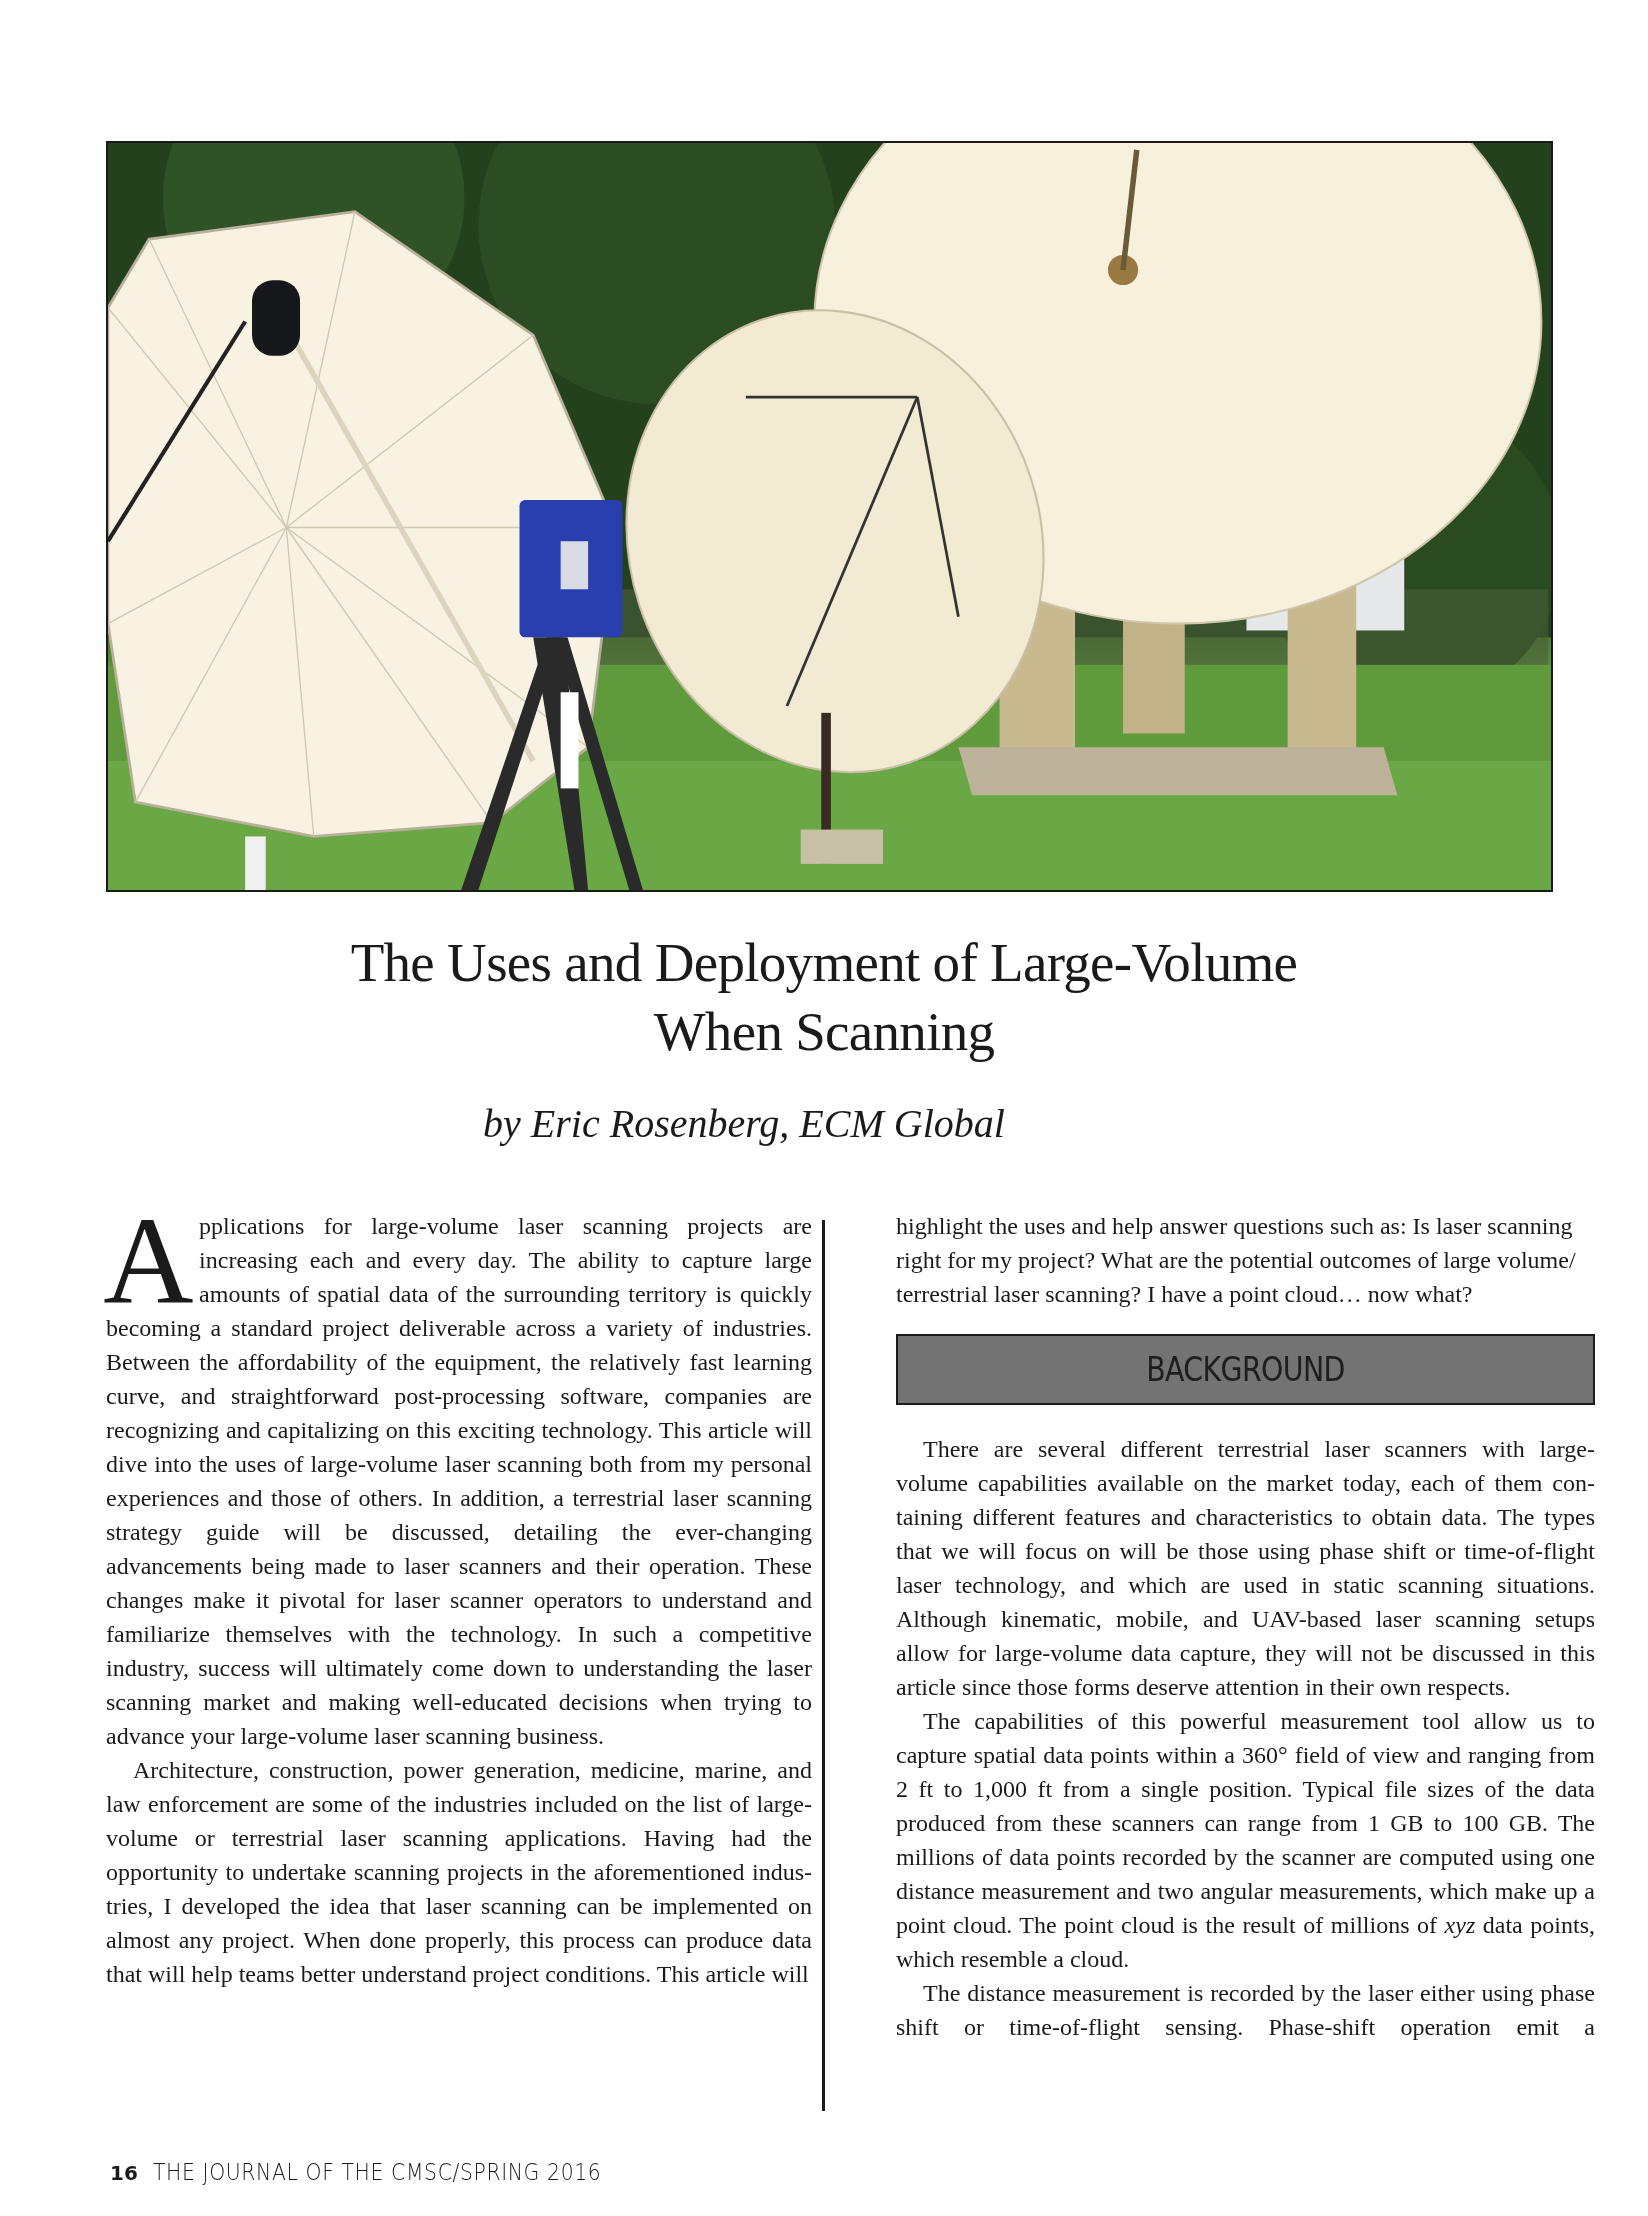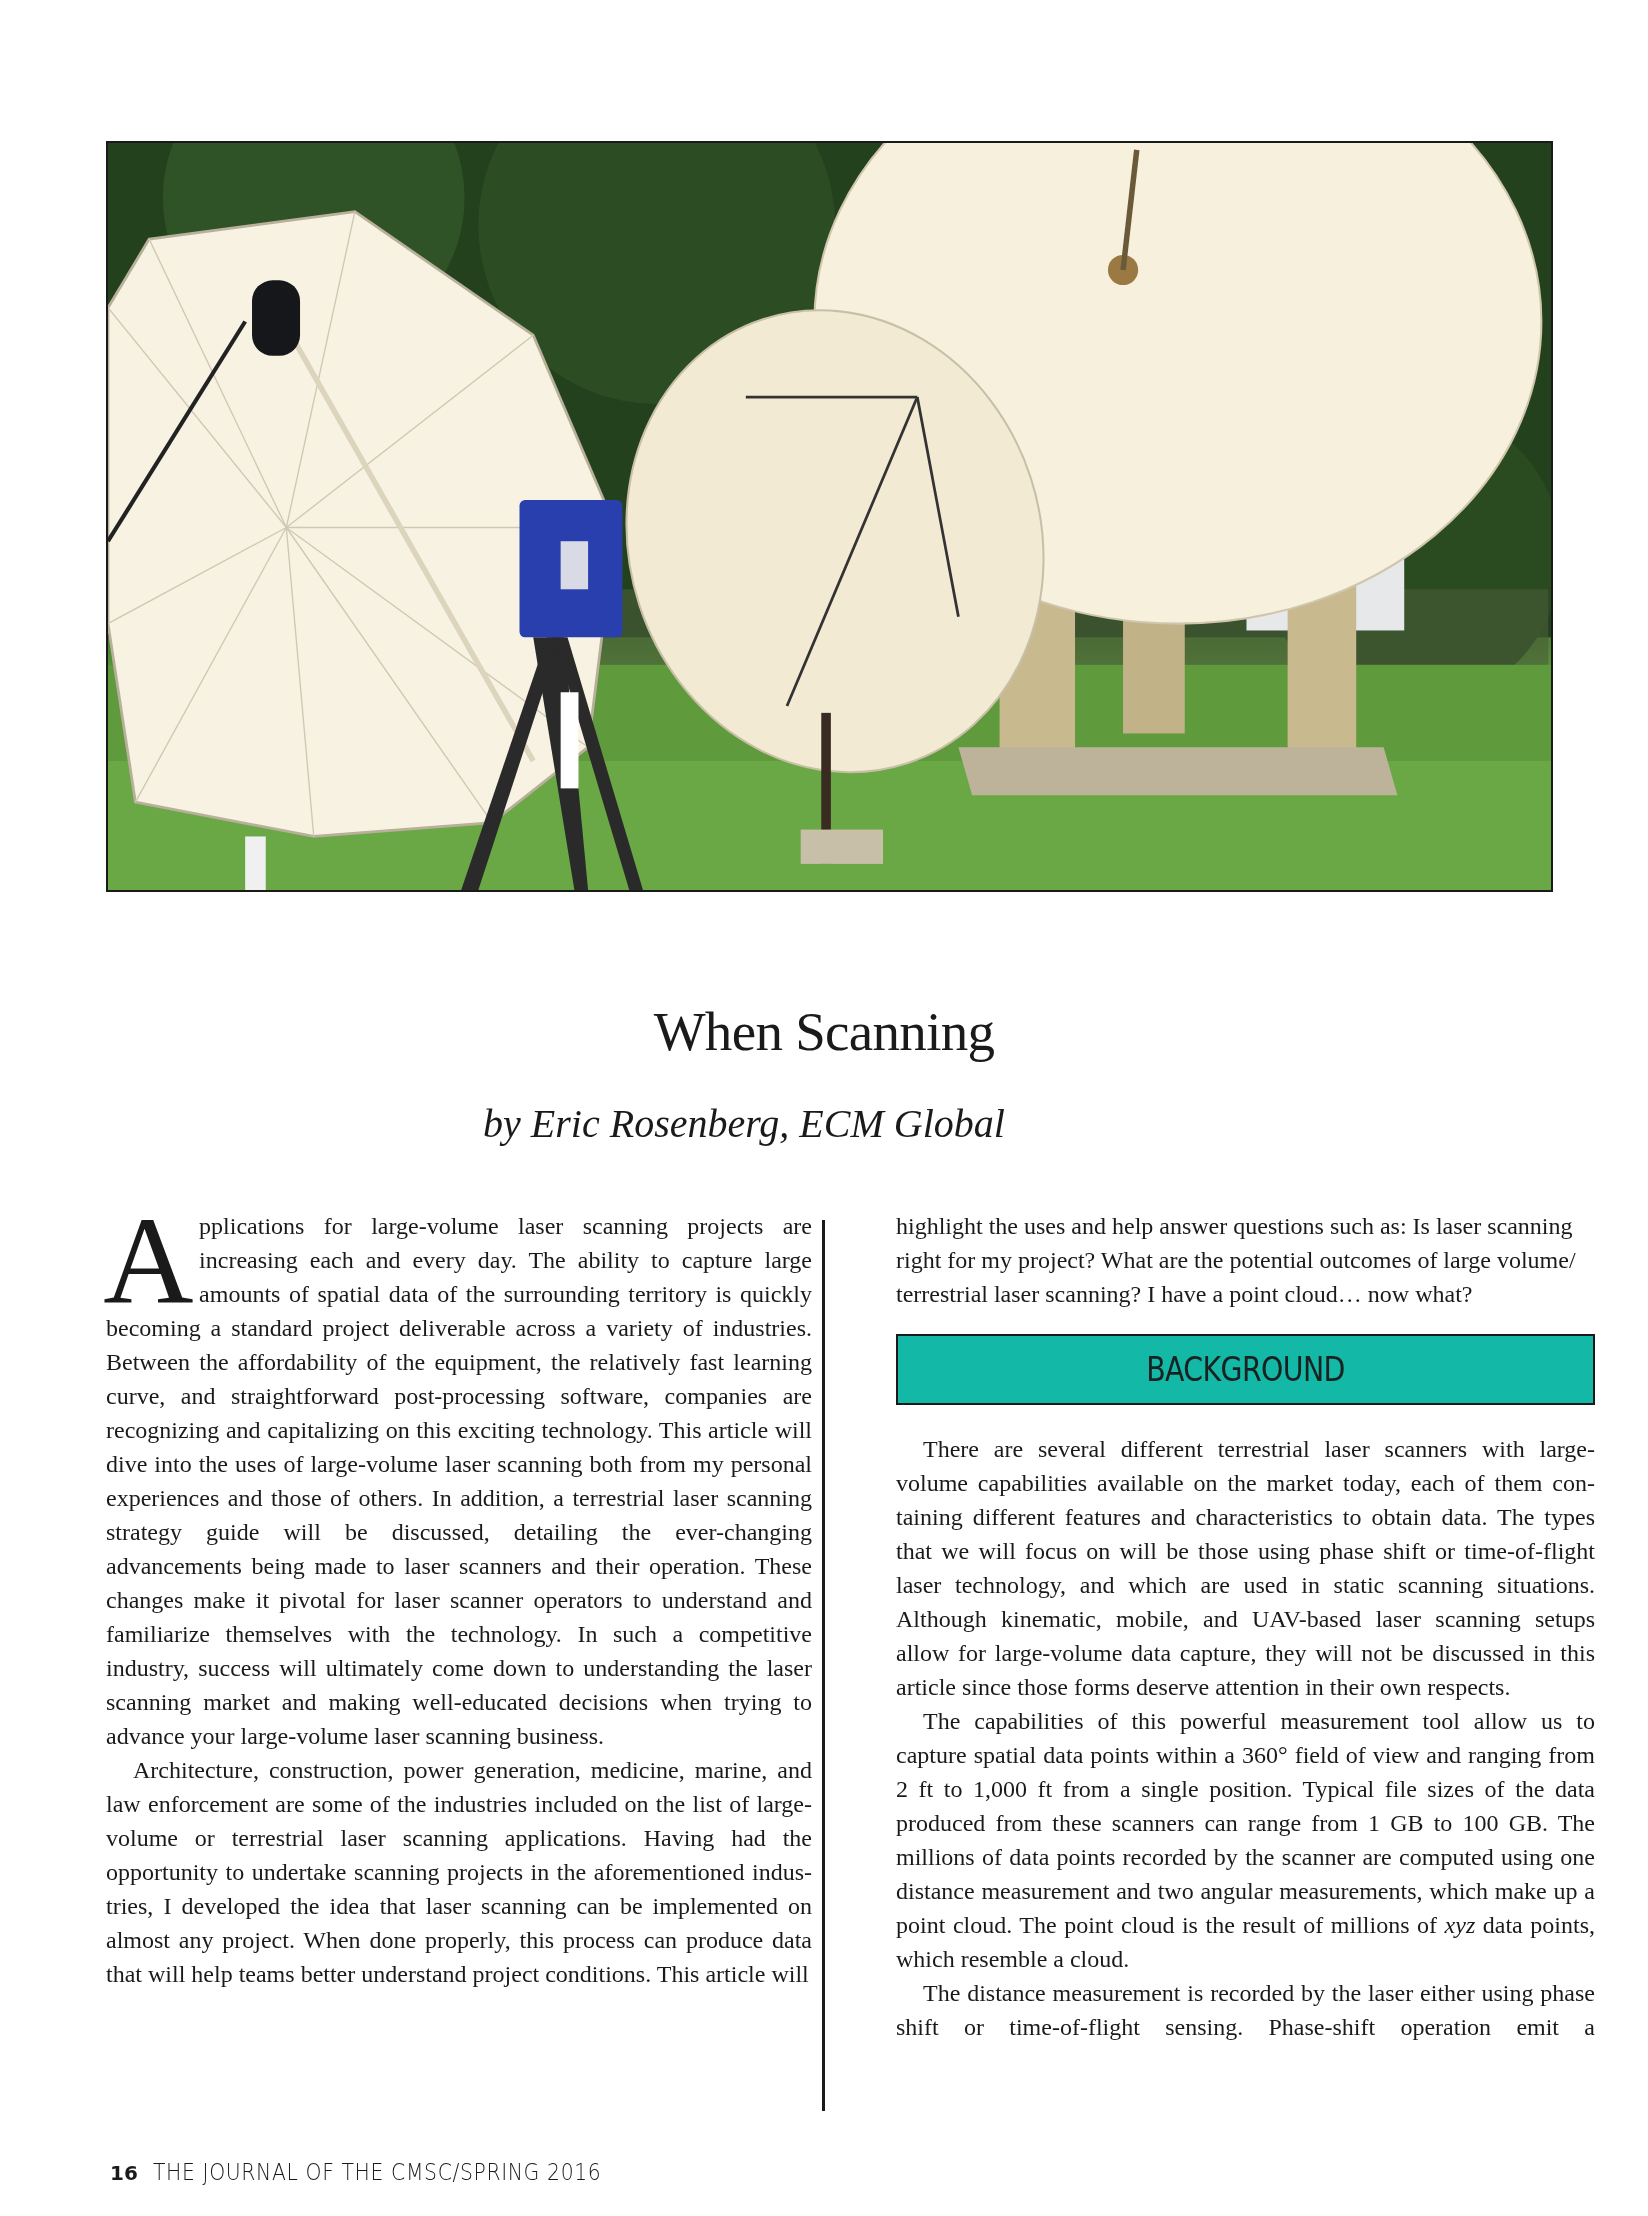--- a/index.html
+++ b/index.html
@@ -22,21 +22,21 @@
   .col { position:absolute; top:1209px; font-size:24px; line-height:34px;
          text-align:justify; hyphens:manual; }
   .col-left { left:106px; width:706px; }
   .col-right { left:896px; width:699px; }
   .col p { margin:0; }
   .col p.indent { text-indent:27px; }
   .dropcap { float:left; font-size:125px; line-height:96px; margin:4.1px 5.5px 0 -2.7px; }
 
   .rule { position:absolute; left:822px; top:1220px; width:2.7px; height:891px; background:#1a1a1a; }
 
-  .section-box { background:#14b8a6; border:2.1px solid #1a1a1a; box-sizing:border-box;
+  .section-box { background:#737373; border:2.1px solid #1a1a1a; box-sizing:border-box;
                  height:71px; display:flex; align-items:center; justify-content:center;
                  font-family:"DejaVu Sans", sans-serif; font-weight:200; font-size:33px;
                  letter-spacing:-0.7px; color:#1a1a1a; margin:30px 0 27px 0; }
   .section-box span { transform:scaleX(0.86); display:inline-block; font-weight:normal;
                       -webkit-text-stroke:0; opacity:0.95; }
 
   
   .footer { position:absolute; left:110px; top:2159px; font-family:"DejaVu Sans", sans-serif;
             font-size:22.6px; color:#1a1a1a; display:flex; align-items:baseline; }
   .footer .pg { font-weight:bold; font-size:20px; margin-right:15px; }
@@ -98,21 +98,21 @@
     <polygon points="640,720 660,720 540,1088 515,1088" fill="#2a2a2a"></polygon>
     <polygon points="650,720 670,720 780,1088 760,1088" fill="#2a2a2a"></polygon>
     <rect x="660" y="800" width="26" height="140" fill="#ffffff"></rect>
 
     <rect x="600" y="520" width="150" height="200" rx="8" fill="#2a3fae"></rect>
     <rect x="660" y="580" width="40" height="70" fill="#d8dbe6"></rect>
   </svg>
 </div>
 
 <h1 class="title" style="margin:0;">
-  <br>
+  <span>The Uses and Deployment of Large-Volume</span><br>
   <span>When Scanning</span>
 </h1>
 <div class="byline">by Eric Rosenberg, ECM Global</div>
 
 <div class="col col-left">
   <p>
     <span class="dropcap">A</span><span>pplications for large-volume laser scanning projects are increasing each and every day. The ability to capture large amounts of spatial data of the surrounding territory is quickly becoming a standard project deliverable across a variety of industries. Between the affordability of the equipment, the rela­tively fast learning curve, and straightforward post-processing soft­ware, companies are recognizing and capitalizing on this exciting technology. This article will dive into the uses of large-volume laser scanning both from my personal experiences and those of others. In addition, a terrestrial laser scanning strategy guide will be dis­cussed, detailing the ever-changing advancements being made to laser scanners and their operation. These changes make it pivotal for laser scanner operators to understand and familiarize themselves with the technology. In such a competitive industry, success will ultimately come down to understanding the laser scanning market and making well-educated decisions when trying to advance your large-volume laser scanning business.</span>
   </p>
   <p class="indent">Architecture, construction, power generation, medicine, marine, and law enforcement are some of the industries included on the list of large-volume or terrestrial laser scanning applications. Having had the opportunity to undertake scanning projects in the aforementioned indus­tries, I developed the idea that laser scanning can be implemented on almost any project. When done properly, this process can produce data that will help teams better understand project conditions. This article will</p>
 </div>

